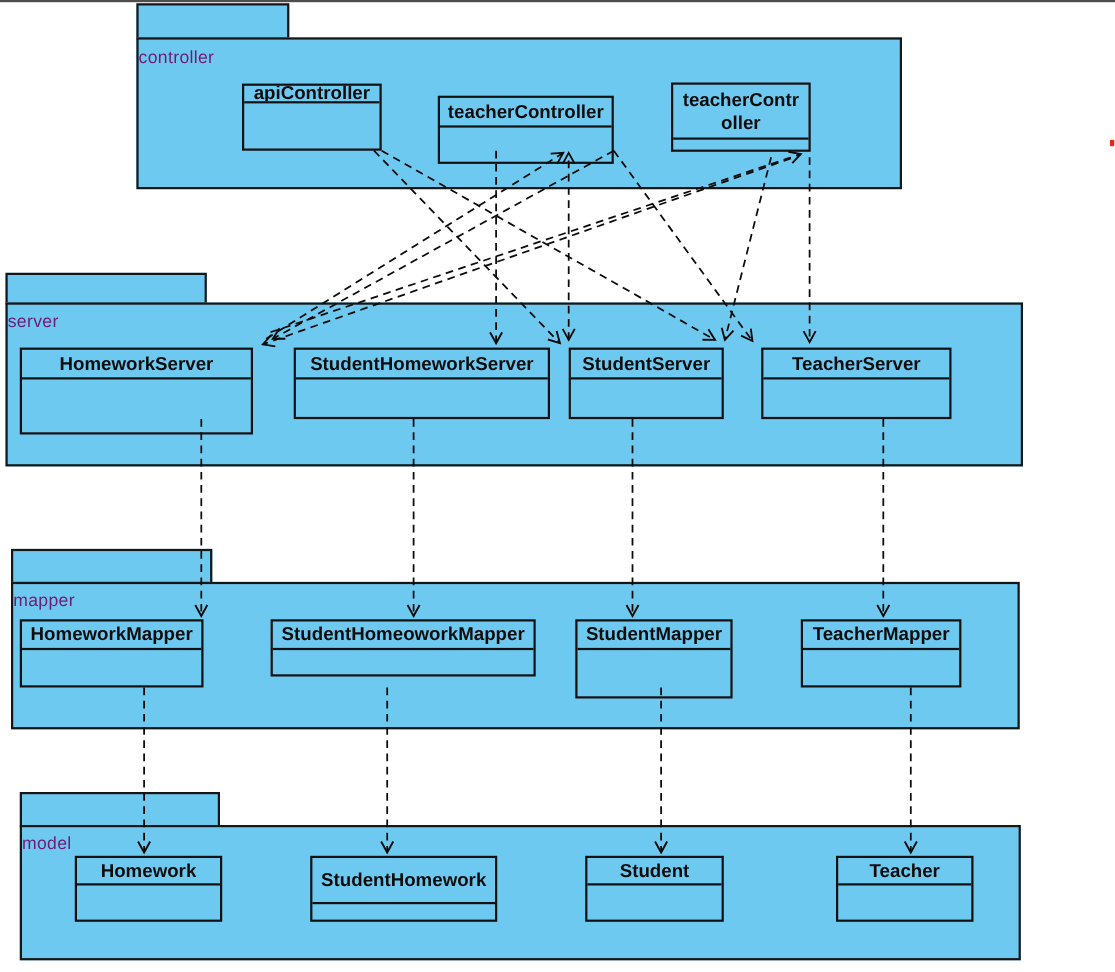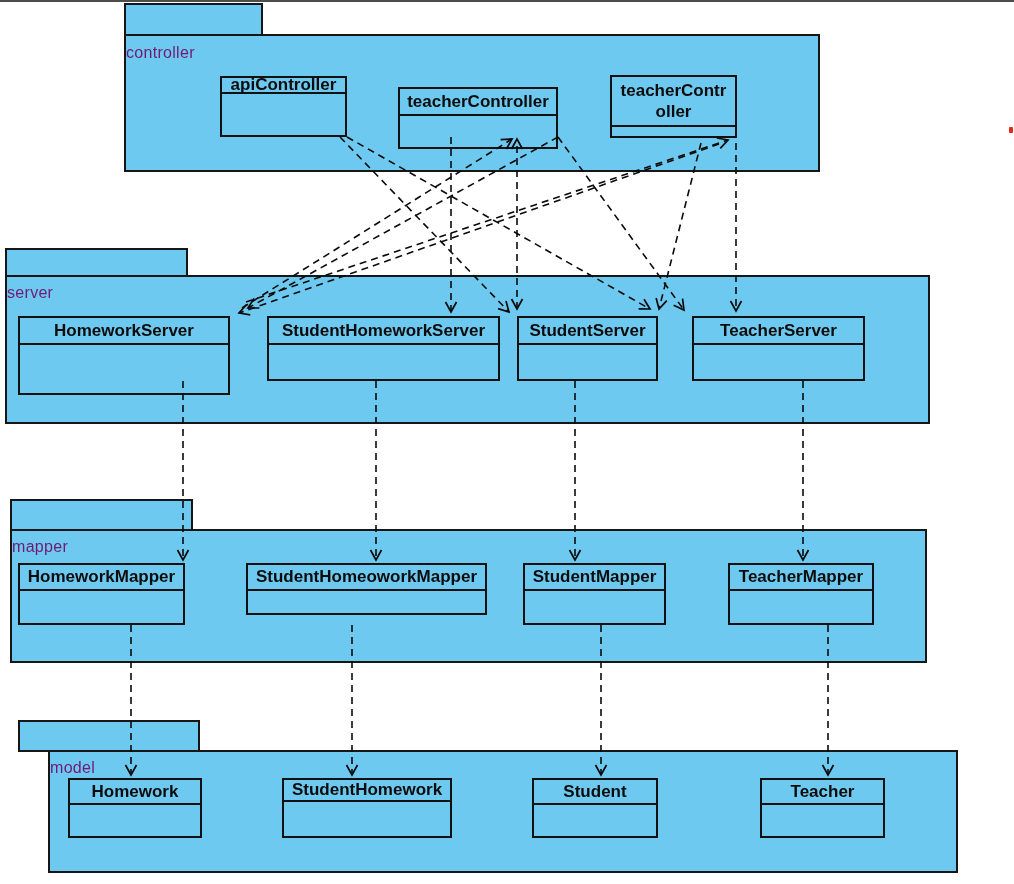--- a/index.html
+++ b/index.html
@@ -91,21 +91,21 @@
   <div class="pkg-body" style="left:5px;top:275px;width:925px;height:149px;">
     <div class="pkg-label" style="top:7px;">server</div>
   </div>
 
   <div class="pkg-tab" style="left:10px;top:499px;width:183px;height:32px;"></div>
   <div class="pkg-body" style="left:10px;top:529px;width:917px;height:134px;">
     <div class="pkg-label" style="top:7px;">mapper</div>
   </div>
 
   <div class="pkg-tab" style="left:18px;top:720px;width:182px;height:32px;"></div>
-  <div class="pkg-body" style="left:18px;top:750px;width:910px;height:123px;margin-left:30px;">
+  <div class="pkg-body" style="left:18px;top:750px;width:910px;height:123px;">
     <div class="pkg-label" style="top:7px;">model</div>
   </div>
 
   <div class="cls" style="left:220px;top:76px;width:127px;height:61px;">
     <div class="cls-name" style="height:16px;">apiController</div>
     <div class="cls-rest"></div>
   </div>
   <div class="cls" style="left:398px;top:87px;width:160px;height:62px;">
     <div class="cls-name" style="height:27px;">teacherController</div>
     <div class="cls-rest"></div>
@@ -133,35 +133,35 @@
   </div>
 
   <div class="cls" style="left:18px;top:563px;width:167px;height:62px;">
     <div class="cls-name" style="height:26px;">HomeworkMapper</div>
     <div class="cls-rest"></div>
   </div>
   <div class="cls" style="left:246px;top:563px;width:241px;height:52px;gap:27px;">
     <div class="cls-name" style="height:26px;">StudentHomeoworkMapper</div>
     <div class="cls-rest"></div>
   </div>
-  <div class="cls" style="left:523px;top:563px;width:143px;height:62px;">
+  <div class="cls" style="left:523px;top:563px;width:143px;height:72px;">
     <div class="cls-name" style="height:26px;">StudentMapper</div>
     <div class="cls-rest"></div>
   </div>
   <div class="cls" style="left:728px;top:563px;width:146px;height:62px;">
     <div class="cls-name" style="height:26px;">TeacherMapper</div>
     <div class="cls-rest"></div>
   </div>
 
   <div class="cls" style="left:68px;top:778px;width:134px;height:60px;">
     <div class="cls-name" style="height:25px;">Homework</div>
     <div class="cls-rest"></div>
   </div>
   <div class="cls" style="left:282px;top:778px;width:170px;height:60px;">
-    <div class="cls-name" style="height:22px;">StudentHomework</div>
+    <div class="cls-name" style="height:42px;">StudentHomework</div>
     <div class="cls-rest"></div>
   </div>
   <div class="cls" style="left:532px;top:778px;width:126px;height:60px;">
     <div class="cls-name" style="height:25px;">Student</div>
     <div class="cls-rest"></div>
   </div>
   <div class="cls" style="left:760px;top:778px;width:125px;height:60px;">
     <div class="cls-name" style="height:25px;">Teacher</div>
     <div class="cls-rest"></div>
   </div>

